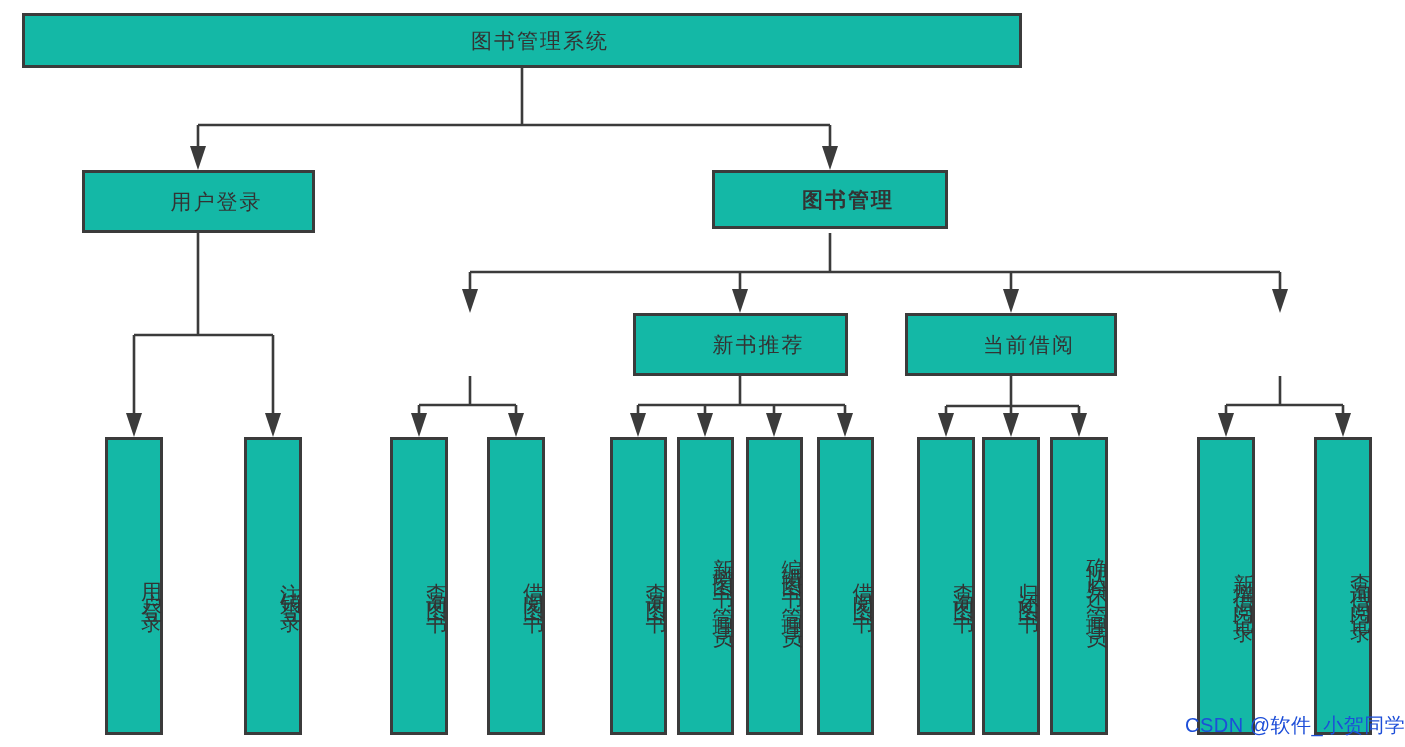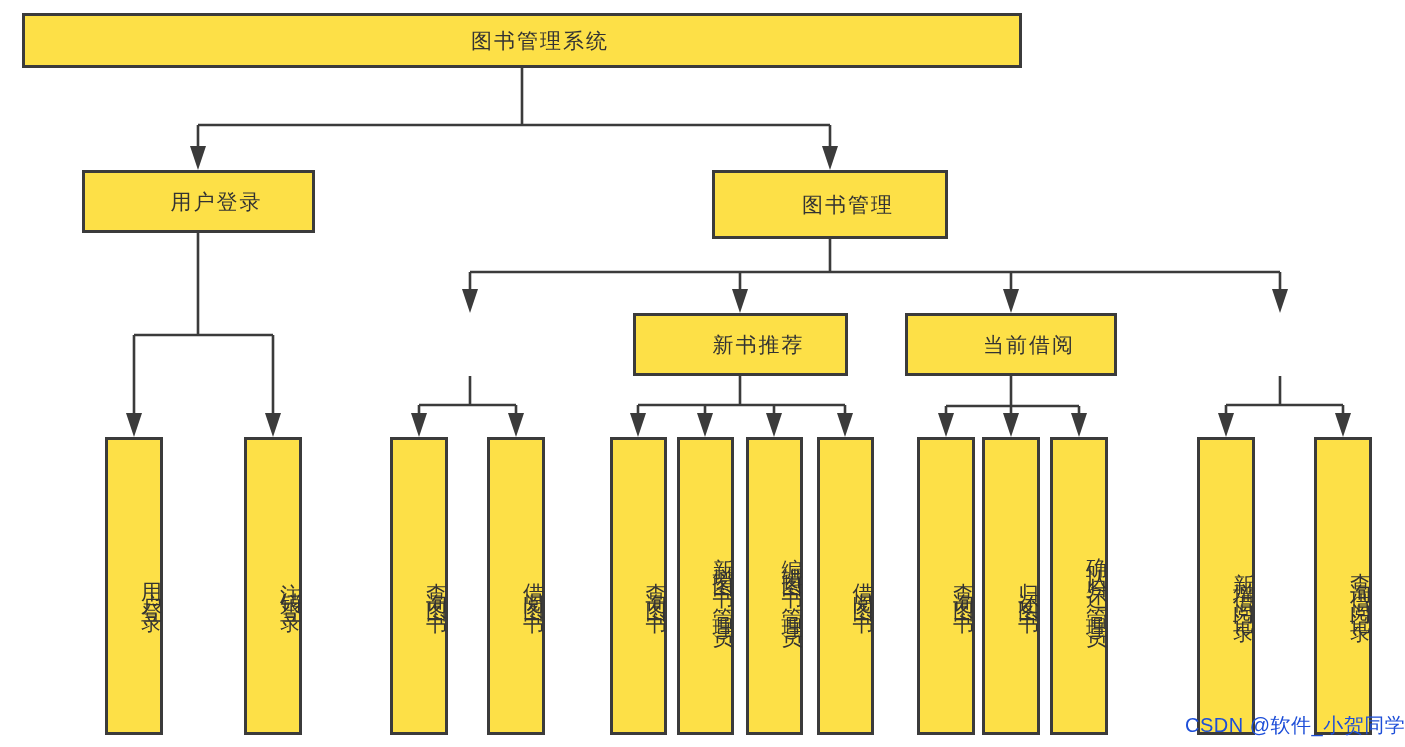--- a/index.html
+++ b/index.html
@@ -8,21 +8,21 @@
     width: 1405px; height: 747px;
     background: #ffffff;
     font-family: "Liberation Sans", sans-serif;
     position: relative;
     overflow: hidden;
   }
   .stage { position: absolute; inset: 0; width: 1405px; height: 747px; }
   svg.wires { position: absolute; left: 0; top: 0; z-index: 1; }
   .node {
     position: absolute;
-    background: #fde047;
+    background: #14b8a6;
     border: 3px solid #3b3b3b;
     display: flex;
     align-items: center;
     justify-content: center;
     z-index: 2;
     padding-left: 36px;
   }
   .node .lbl {
     color: #333333;
     font-size: 21px;
@@ -90,21 +90,21 @@
     </g>
   </svg>
 
   <div class="node" style="left:22px; top:13px; width:1000px; height:55px;">
     <span class="lbl">图书管理系统</span>
   </div>
 
   <div class="node" style="left:82px; top:170px; width:233px; height:63px;">
     <span class="lbl">用户登录</span>
   </div>
-  <div class="node" style="left:712px; top:170px; width:236px; height:69px;">
+  <div class="node" style="left:712px; top:170px; width:236px; height:59px;font-weight:bold;">
     <span class="lbl">图书管理</span>
   </div>
 
   <div class="node" style="left:633px; top:313px; width:215px; height:63px;">
     <span class="lbl">新书推荐</span>
   </div>
   <div class="node" style="left:905px; top:313px; width:212px; height:63px;font-family:Liberation Mono, monospace;">
     <span class="lbl">当前借阅</span>
   </div>
 

